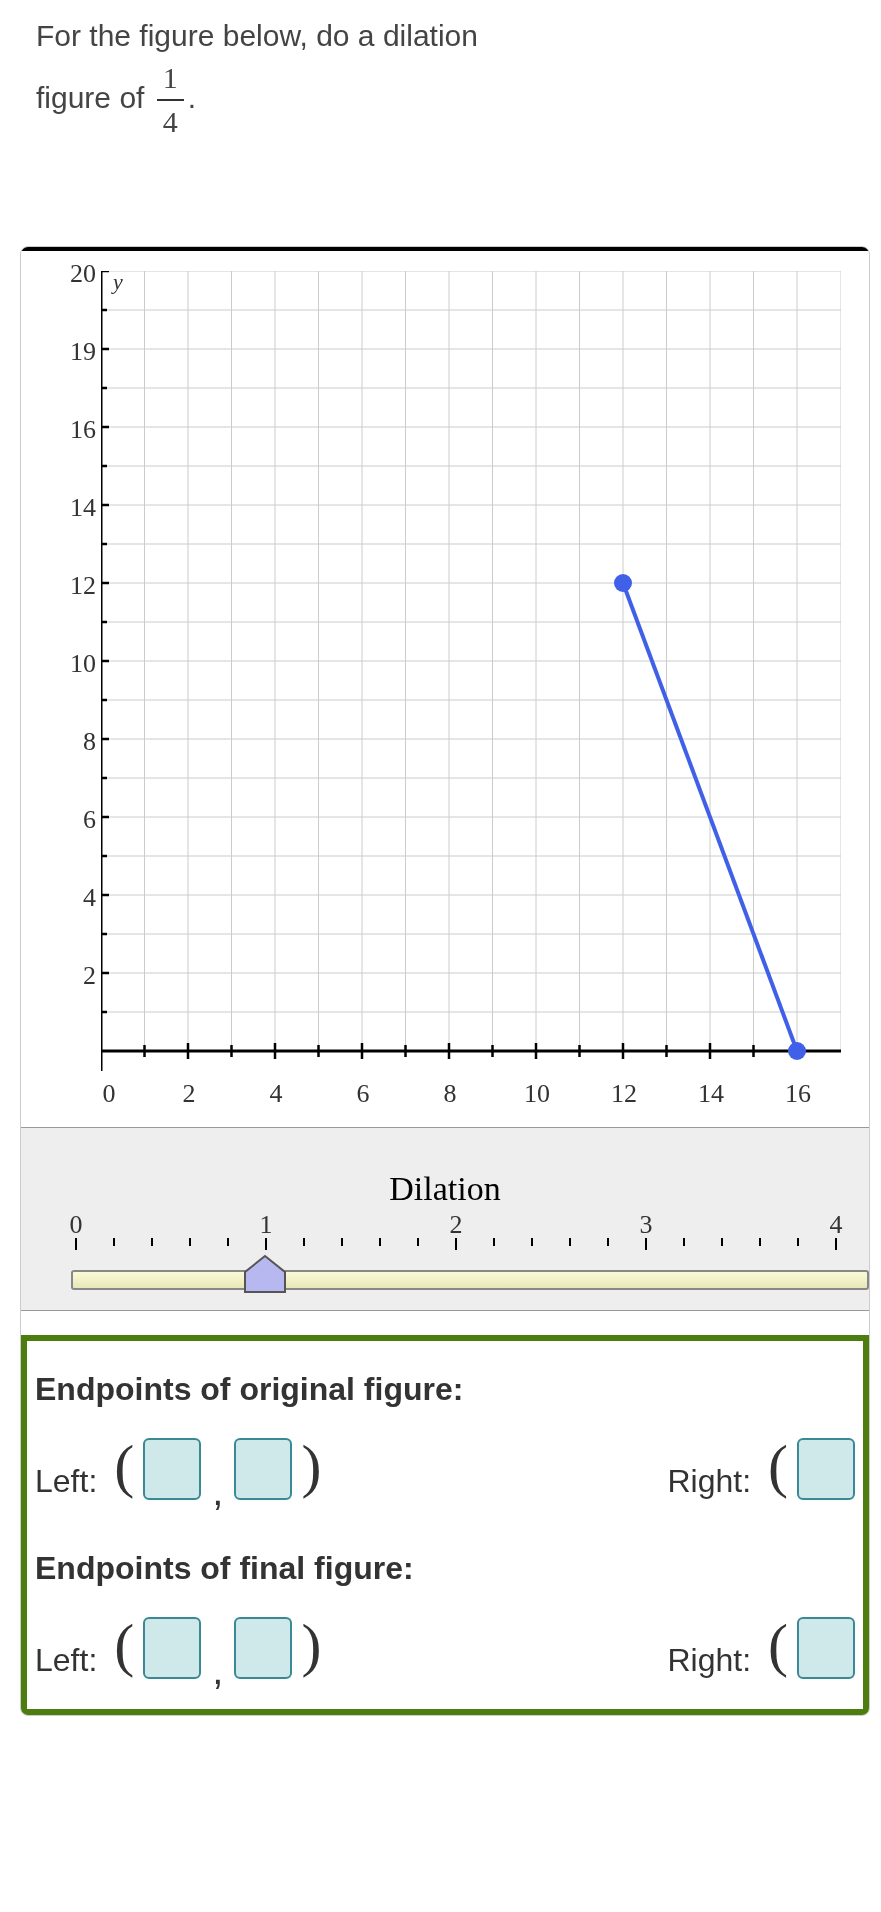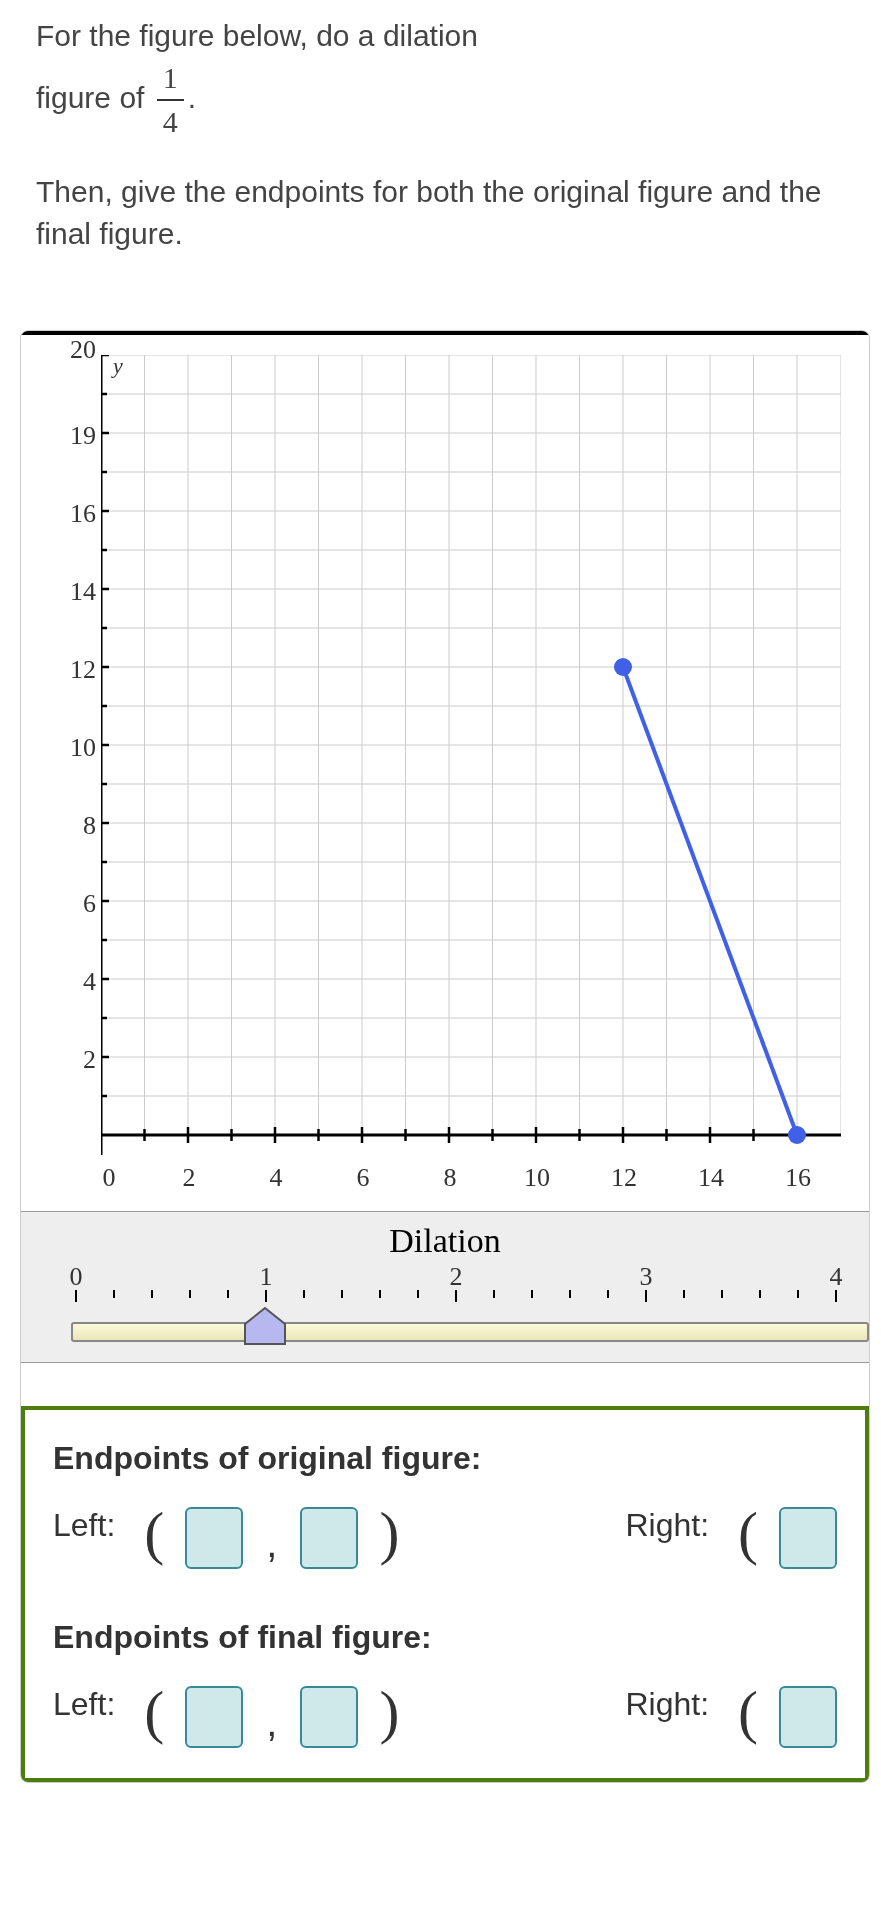--- a/index.html
+++ b/index.html
@@ -8,52 +8,51 @@
 .fraction { display: inline-block; vertical-align: middle; text-align: center; font-family: 'Times New Roman', serif; margin: 0 4px; }
 .fraction .num { display: block; border-bottom: 2px solid #333; padding: 0 6px; }
 .fraction .den { display: block; padding: 0 6px; }
 .widget-wrap { margin: 60px 20px 0 20px; border: 1px solid #ccc; border-radius: 8px; padding: 0; width: 850px; overflow: hidden; }
 .chart-area { position: relative; width: 850px; height: 880px; border-top: 4px solid #000; }
 .grid-svg { position: absolute; left: 80px; top: 20px; width: 740px; height: 820px; }
 .y-tick-label { position: absolute; left: 35px; width: 40px; text-align: right; font-family: 'Times New Roman', serif; font-size: 26px; color: #333; }
 .x-tick-label { position: absolute; top: 828px; width: 40px; text-align: center; font-family: 'Times New Roman', serif; font-size: 26px; color: #333; }
 .y-axis-name { position: absolute; left: 92px; top: 18px; font-family: 'Times New Roman', serif; font-style: italic; font-size: 22px; }
 .dilation-section { background: #eee; border-top: 1px solid #999; border-bottom: 1px solid #999; padding: 10px 0 0 0; }
-.dilation-title { text-align: center; font-family: 'Times New Roman', serif; font-size: 34px; color: #000; }
+.dilation-title { text-align: center; font-family: 'Times New Roman', serif; font-size: 34px; color: #000; margin-top: 32px; }
 .slider-area { position: relative; height: 100px; margin-top: 2px; }
 .slider-scale { position: relative; height: 36px; width: 850px; }
 .scale-num { position: absolute; top: 0; font-family: 'Times New Roman', serif; font-size: 26px; text-align: center; width: 20px; }
 .scale-tick { position: absolute; top: 28px; width: 2px; height: 12px; background: #000; }
 .scale-tick.small { height: 8px; top: 28px; }
 .slider-track { position: absolute; left: 50px; right: 0; height: 20px; top: 60px; background: linear-gradient(#fbfad8, #e8e7b8); border: 2px solid #888; border-radius: 3px; }
 .slider-thumb { position: absolute; top: 44px; width: 48px; height: 40px; }
 .slider-thumb svg { width: 48px; height: 40px; }
-.answers-box { border: 4px solid #4d7c0f; margin: 43px 0 0 0; padding: 30px 28px; }
+.answers-box { border: 6px solid #4d7c0f; margin: 24px 0 0 0; padding: 30px 8px; }
 .ans-title { font-weight: bold; font-size: 32px; margin-bottom: 30px; }
-.ans-row { display: flex; align-items: flex-start; gap: 21px; margin-bottom: 50px; font-size: 32px; }
+.ans-row { display: flex; align-items: flex-end; gap: 9px; margin-bottom: 50px; font-size: 32px; }
 .ans-label { margin-right: 8px; }
 .paren { font-size: 60px; font-family: 'Times New Roman', serif; line-height: 1; position: relative; top: -4px; }
 .input-box { display: inline-block; width: 58px; height: 62px; background: #cfe8ea; border: 2px solid #3a8a96; border-radius: 6px; }
 .comma { font-size: 40px; position: relative; top: 14px; margin: 0 2px; }
 .spacer { flex: 1; }
 </style>
 </head>
 <body>
 
 <div class="question">
   <div><span>For the figure below, do a dilation</span></div>
   <div>
     <span>figure of</span>
     <span class="fraction">
       <span class="num">1</span>
       <span class="den">4</span>
     </span><span>.</span>
   </div>
   <div style="height:28px"></div>
-  <div><span>Then, give the endpoints for both the original figure and the final figure.</span></div>
 </div>
 
 <div class="widget-wrap">
 
   <div class="chart-area">
     <svg class="grid-svg" viewBox="0 0 740 820">
 
       <g stroke="#ccc" stroke-width="1">
         <line x1="0" y1="0" x2="740" y2="0"></line>
         <line x1="0" y1="39" x2="740" y2="39"></line>
@@ -140,21 +139,21 @@
         <line x1="696" y1="772" x2="696" y2="788"></line>
       </g>
 
       <line x1="522" y1="312" x2="696" y2="780" stroke="#4060e8" stroke-width="4"></line>
       <circle cx="522" cy="312" r="9" fill="#4060e8"></circle>
       <circle cx="696" cy="780" r="9" fill="#4060e8"></circle>
     </svg>
 
     <span class="y-axis-name">y</span>
 
-    <span class="y-tick-label" style="top:0">20</span>
+    <span class="y-tick-label" style="top:8px">20</span>
     <span class="y-tick-label" style="top:86px">19</span>
     <span class="y-tick-label" style="top:164px">16</span>
     <span class="y-tick-label" style="top:242px">14</span>
     <span class="y-tick-label" style="top:320px">12</span>
     <span class="y-tick-label" style="top:398px">10</span>
     <span class="y-tick-label" style="top:476px">8</span>
     <span class="y-tick-label" style="top:554px">6</span>
     <span class="y-tick-label" style="top:632px">4</span>
     <span class="y-tick-label" style="top:710px">2</span>
 

